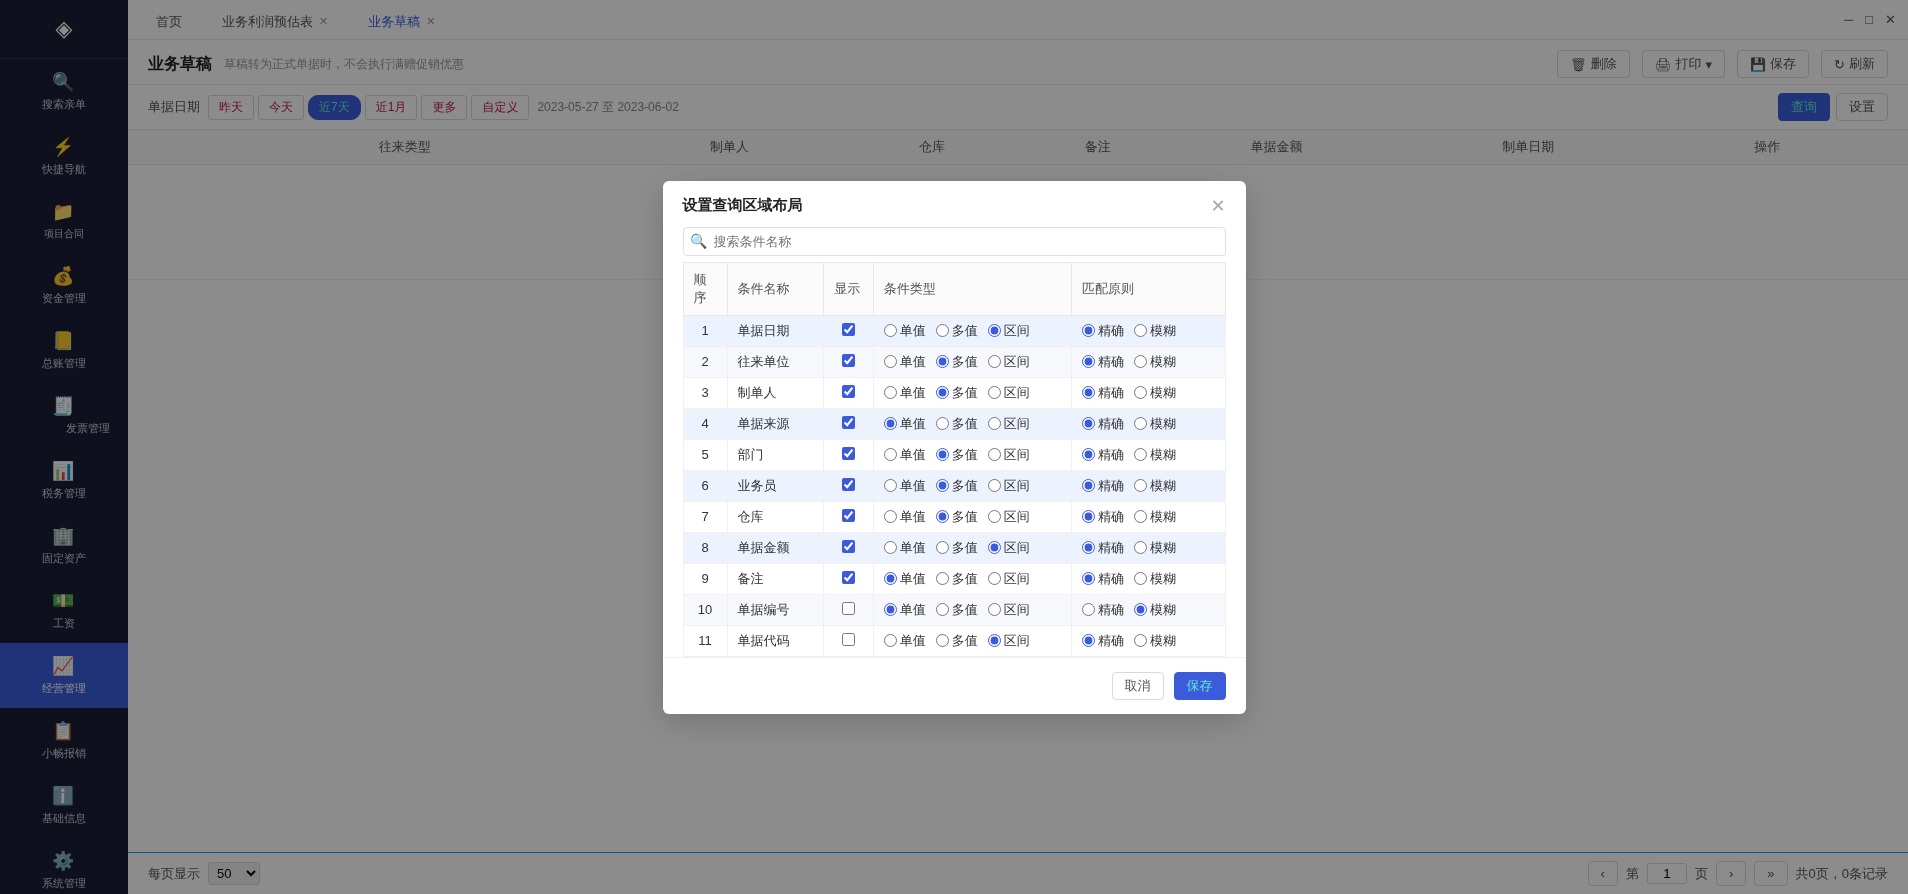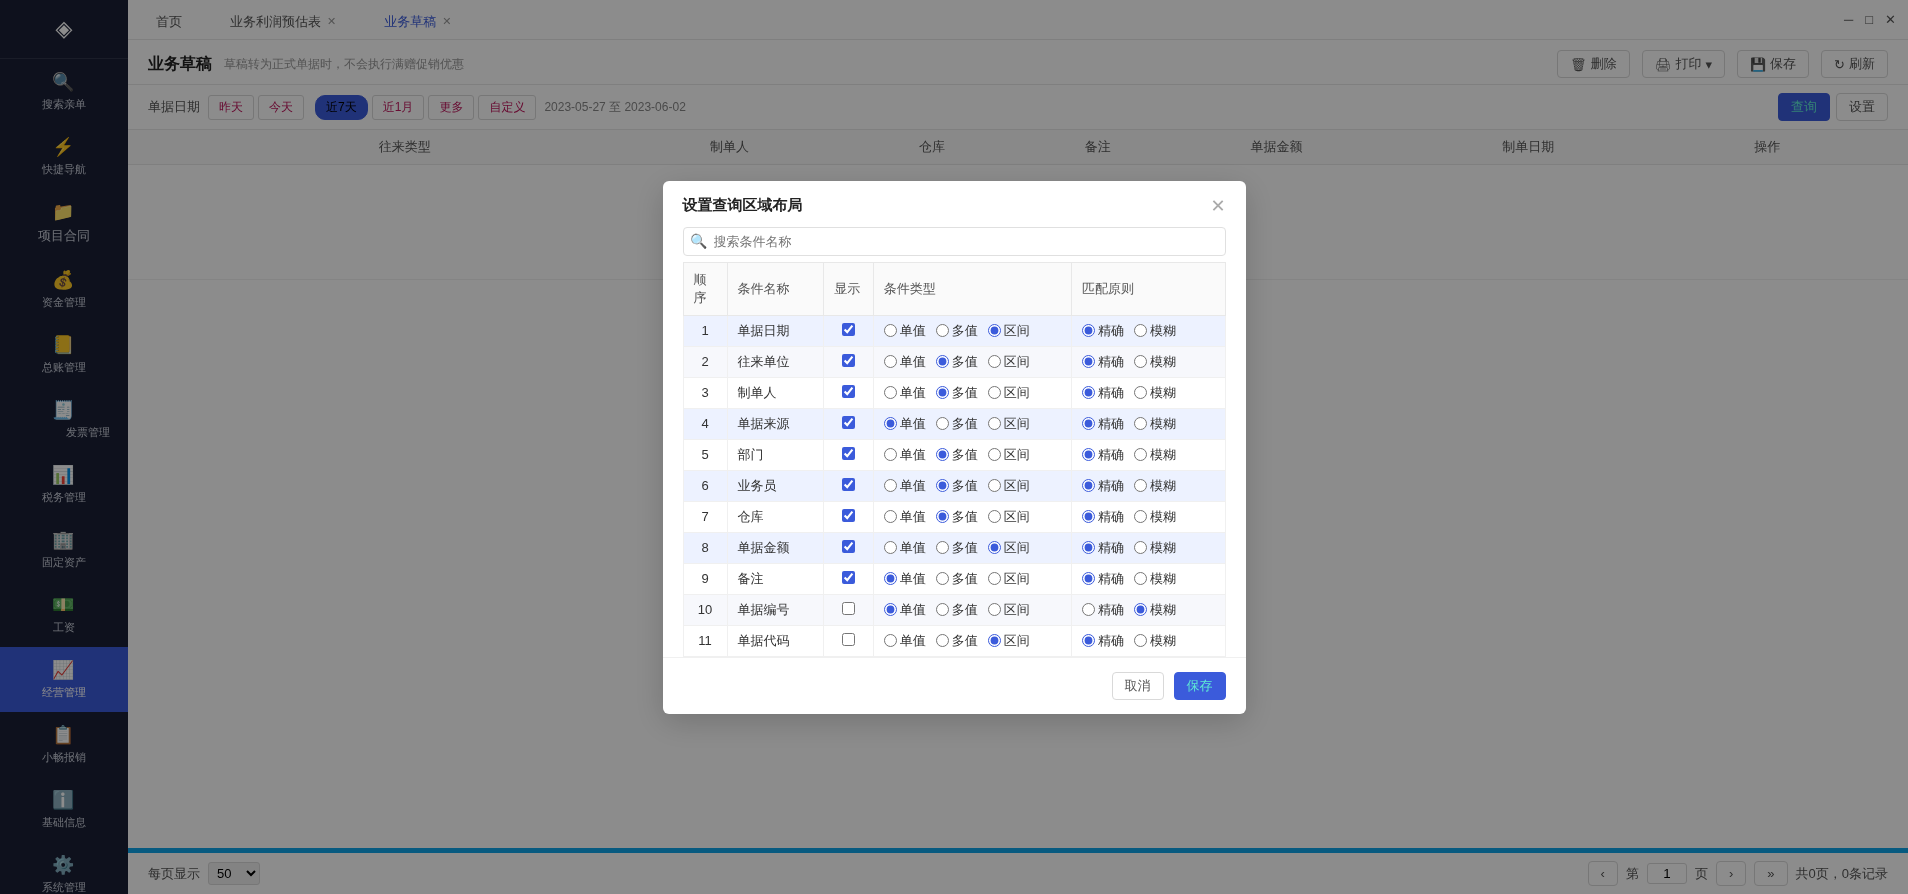--- a/index.html
+++ b/index.html
@@ -31,33 +31,33 @@
     .page-title { font-size: 16px; font-weight: 600; color: #222; }
     .page-subtitle { font-size: 12px; color: #999; }
     .page-header-actions { margin-left: auto; display: flex; gap: 12px; align-items: center; }
     .btn { padding: 4px 12px; border-radius: 4px; cursor: pointer; font-size: 13px; border: 1px solid #d9d9d9; background: #fff; color: #555; display: flex; align-items: center; gap: 4px; }
     .btn-primary { background: #3b5bdb; color: #5eead4; border-color: #3b5bdb; }
 
     
     .filter-bar { background: #fff; padding: 8px 20px; display: flex; align-items: center; gap: 8px; border-bottom: 1px solid #e8e8e8; flex-wrap: wrap; }
     .filter-label { font-size: 13px; color: #555; }
     .filter-btn { padding: 3px 10px; border: 1px solid #d9d9d9; border-radius: 3px; cursor: pointer; font-size: 12px; background: #fff; color: #be185d; }
-    .filter-btn.active { background: #3b5bdb; color: #000000; border-color: #3b5bdb; border-radius: 10px; margin-left: 7px; }
+    .filter-btn.active { background: #3b5bdb; color: #5eead4; border-color: #3b5bdb; border-radius: 10px; }
     .filter-date { font-size: 12px; color: #888; }
     .filter-bar-right { margin-left: auto; display: flex; gap: 6px; }
 
     
     .table-area { flex: 1; background: #fff; overflow: auto; }
     .data-table { width: 100%; border-collapse: collapse; }
     .data-table th { background: #fafafa; border-bottom: 1px solid #e8e8e8; padding: 8px 12px; text-align: left; font-weight: 500; font-size: 13px; color: #555; white-space: nowrap; }
     .data-table td { border-bottom: 1px solid #f0f0f0; padding: 8px 12px; font-size: 13px; }
     .empty-tip { text-align: center; padding: 40px; color: #999; }
 
     
-    .bottom-bar { background: #fff; border-top: 5px solid #0ea5e9; padding: 8px 20px; display: flex; align-items: center; gap: 8px; font-size: 13px; color: #555; }
+    .bottom-bar { background: #fff; border-top: 1px solid #0ea5e9; padding: 8px 20px; display: flex; align-items: center; gap: 8px; font-size: 13px; color: #555; }
     .bottom-bar-right { margin-left: auto; display: flex; align-items: center; gap: 8px; }
     .page-input { width: 40px; border: 1px solid #d9d9d9; border-radius: 3px; padding: 2px 4px; text-align: center; }
 
     
     .overlay { position: fixed; top: 0; left: 0; width: 100%; height: 100%; background: rgba(0,0,0,0.45); z-index: 100; display: flex; align-items: center; justify-content: center; }
 
     
     .modal { background: #fff; border-radius: 6px; width: 583px; max-height: 680px; display: flex; flex-direction: column; box-shadow: 0 8px 32px rgba(0,0,0,0.18); }
     .modal-header { display: flex; align-items: center; justify-content: space-between; padding: 14px 20px 0; border-bottom: none; }
     .modal-title { font-size: 15px; font-weight: 600; color: #222; }
@@ -118,21 +118,21 @@
           <div class="sidebar-item">
             <span class="icon">🔍</span>
     <span style="font-size:11px;">搜索亲单</span>
           </div>
           <div class="sidebar-item">
             <span class="icon">⚡</span>
     <span style="font-size:11px;">快捷导航</span>
           </div>
           <div class="sidebar-item">
             <span class="icon">📁</span>
-    <span style="font-size:13px;">项目合同</span>
+    <span style="font-size:10px;">项目合同</span>
           </div>
           <div class="sidebar-item">
             <span class="icon">💰</span>
     <span style="font-size:11px;">资金管理</span>
           </div>
           <div class="sidebar-item">
             <span class="icon">📒</span>
     <span style="font-size:11px;">总账管理</span>
           </div>
           <div class="sidebar-item">
@@ -167,21 +167,21 @@
             <span class="icon">⚙️</span>
     <span style="font-size:11px;text-align:center;">系统管理</span>
           </div>
         </div>
     </div>
   </div>
 
   <div class="main-content">
 
     <div class="top-bar">
-      <div id="tab-list" style="display: flex; align-items: center; gap: 16px; flex: 1 1 0%; margin-top: 6px;">
+      <div id="tab-list" style="display: flex; align-items: center; gap: 8px; flex: 1 1 0%; margin-top: 6px;">
           <div class="tab">
             <span>首页</span>
           </div>
           <div class="tab">
             <span>业务利润预估表</span> 
             <span class="tab-close">✕</span>
           </div>
           <div class="tab active">
             <span>业务草稿</span> 
             <span class="tab-close">✕</span>

